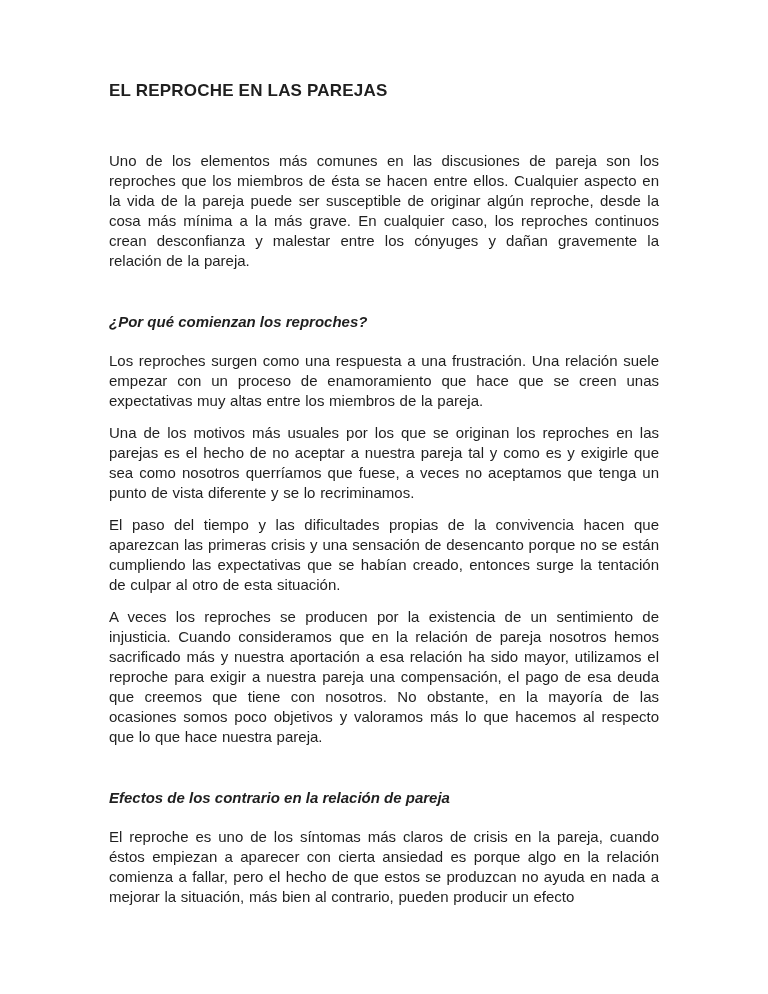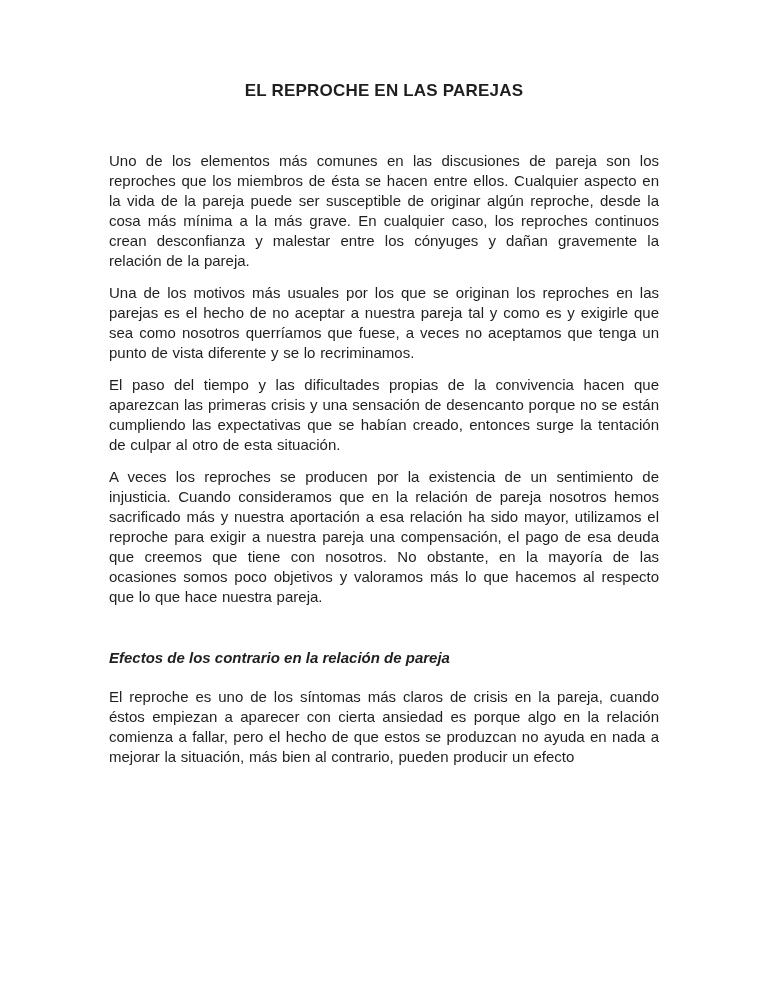--- a/index.html
+++ b/index.html
@@ -18,21 +18,20 @@
     padding: 80px 109px 0 109px;
     font-family: "Liberation Sans", "DejaVu Sans", sans-serif;
     color: #1f1f1f;
     -webkit-font-smoothing: antialiased;
   }
 
   .doc-title {
     font-size: 17px;
     line-height: 21px;
     font-weight: bold;
-    text-align: center;
     letter-spacing: 0.2px;
     margin-bottom: 50px;
   }
 
   .para {
     font-size: 15px;
     line-height: 20px;
     text-align: justify;
     text-justify: inter-word;
     margin-bottom: 12px;
@@ -50,21 +49,23 @@
 </style>
 </head>
 <body>
 
 <div class="page">
 
   <h1 class="doc-title">EL REPROCHE EN LAS PAREJAS</h1>
 
   <p class="para">Uno de los elementos más comunes en las discusiones de pareja son los reproches que los miembros de ésta se hacen entre ellos. Cualquier aspecto en la vida de la pareja puede ser susceptible de originar algún reproche, desde la cosa más mínima a la más grave. En cualquier caso, los reproches continuos crean desconfianza y malestar entre los cónyuges y dañan gravemente la relación de la pareja.</p>
 
+  <h2 class="section-heading">¿Por qué comienzan los reproches?</h2>
 
+  <p class="para">Los reproches surgen como una respuesta a una frustración. Una relación suele empezar con un proceso de enamoramiento que hace que se creen unas expectativas muy altas entre los miembros de la pareja.</p>
 
   <p class="para">Una de los motivos más usuales por los que se originan los reproches en las parejas es el hecho de no aceptar a nuestra pareja tal y como es y exigirle que sea como nosotros querríamos que fuese, a veces no aceptamos que tenga un punto de vista diferente y se lo recriminamos.</p>
 
   <p class="para">El paso del tiempo y las dificultades propias de la convivencia hacen que aparezcan las primeras crisis y una sensación de desencanto porque no se están cumpliendo las expectativas que se habían creado, entonces surge la tentación de culpar al otro de esta situación.</p>
 
 
   <p class="para">A veces los reproches se producen por la existencia de un sentimiento de injusticia. Cuando consideramos que en la relación de pareja nosotros hemos sacrificado más y nuestra aportación a esa relación ha sido mayor, utilizamos el reproche para exigir a nuestra pareja una compensación, el pago de esa deuda que creemos que tiene con nosotros. No obstante, en la mayoría de las ocasiones somos poco objetivos y valoramos más lo que hacemos al respecto que lo que hace nuestra pareja.</p>
 
   <h2 class="section-heading">Efectos de los contrario en la relación de pareja</h2>
 

